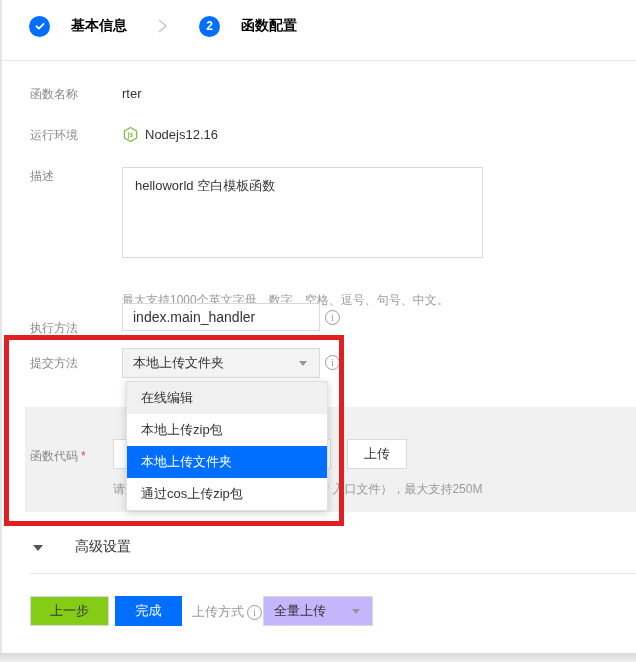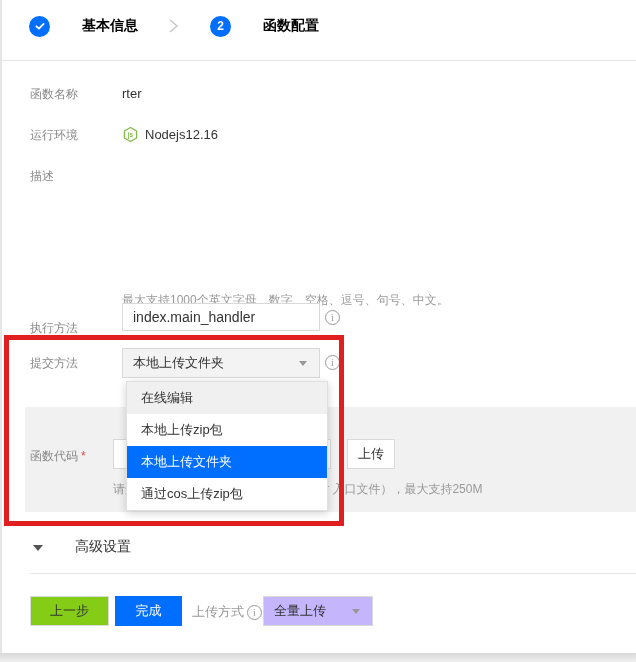--- a/index.html
+++ b/index.html
@@ -7,21 +7,21 @@
   .page{position:relative;width:636px;height:662px;background:#ffffff;overflow:hidden;}
   .abs{position:absolute;}
 
   
   .left-edge{left:0;top:0;width:2px;height:662px;background:#e6e6e6;}
 
   
   .stepper{left:29px;top:15px;height:22px;display:flex;align-items:center;}
   .step{display:flex;align-items:center;}
   .circle{width:21px;height:21px;border-radius:50%;background:#006eff;display:inline-flex;align-items:center;justify-content:center;color:#fff;font-size:12px;font-weight:bold;}
-  .step-label{margin-left:32px;font-size:14px;font-weight:bold;color:#000;}
+  .step-label{margin-left:21px;font-size:14px;font-weight:bold;color:#000;}
   .chev{margin:0 30px 0 28px;display:inline-flex;}
 
   .divider{background:#e6e6e6;height:1px;}
   .divider-top{left:2px;top:60px;width:634px;}
   .divider-adv{left:30px;top:573px;width:606px;}
 
   
   .flabel{left:30px;font-size:12px;color:#888;}
   .fvalue{left:122px;font-size:13px;color:#333;}
   .runtime{left:122px;top:126px;display:flex;align-items:center;}
@@ -42,21 +42,21 @@
   .info{width:13px;height:13px;border:1px solid #999;border-radius:50%;color:#999;font-size:10px;line-height:13px;text-align:center;display:inline-block;flex:0 0 auto;}
   .info::after{content:"i";font-family:"Liberation Serif",serif;}
   .info-handler{left:325px;top:310px;}
   .info-submit{left:325px;top:355px;}
 
   
   .code-panel{left:25px;top:407px;width:611px;height:105px;background:#f1f1f1;}
   .code-label{left:30px;top:448px;font-size:12px;color:#888;}
   .req{color:#e54545;margin-left:3px;}
   .file-input{left:113px;top:439px;width:218px;height:30px;box-sizing:border-box;background:#fff;border:1px solid #d9d9d9;}
-  .upload-btn{left:347px;top:439px;width:48px;height:30px;box-sizing:border-box;background:#fff;border:1px solid #d9d9d9;font-size:13px;color:#333;display:flex;align-items:center;justify-content:center;cursor:pointer;}
+  .upload-btn{left:347px;top:439px;width:60px;height:30px;box-sizing:border-box;background:#fff;border:1px solid #d9d9d9;font-size:13px;color:#333;display:flex;align-items:center;justify-content:center;cursor:pointer;}
   .hint-code{left:113px;top:481px;}
 
   
   .menu{left:126px;top:381px;width:200px;background:#fff;border:1px solid #e0e0e0;box-shadow:0 2px 8px rgba(0,0,0,0.18);z-index:10;}
   .menu-item{height:32px;line-height:32px;padding-left:14px;font-size:13px;color:#333;cursor:pointer;}
   .menu-item.hover{background:#f0f0f0;}
   .menu-item.selected{background:#006eff;color:#fff;}
 
   
   .red-rect{left:4px;top:335px;width:330px;height:181px;border:5px solid #e02020;z-index:100;pointer-events:none;}
@@ -112,20 +112,21 @@
     <span style="display:inline-flex;">
       <svg width="17" height="17" viewBox="0 0 24 24">
         <path d="M12 2.2 L20.6 7.1 V16.9 L12 21.8 L3.4 16.9 V7.1 Z" fill="none" stroke="#7fba42" stroke-width="1.8" stroke-linejoin="round"></path>
         <text x="12" y="15.8" font-size="9" font-weight="bold" fill="#7fba42" text-anchor="middle" font-family="Liberation Sans,sans-serif">js</text>
       </svg>
     </span>
     <span class="rt-text">Nodejs12.16</span>
   </div>
 
   <div class="abs flabel" style="top:168px;">描述</div>
+  <textarea class="abs desc-area" style="">helloworld 空白模板函数</textarea>
   <div class="abs hint hint-desc">最大支持1000个英文字母、数字、空格、逗号、句号、中文。</div>
 
   <div class="abs flabel" style="top:320px;">执行方法</div>
   <input class="abs text-input" value="index.main_handler" style="">
   <span class="abs info info-handler"></span>
 
   <div class="abs flabel" style="top:355px;">提交方法</div>
   <div class="abs select submit-select">
     <span class="sel-text">本地上传文件夹</span>
     <span class="caret"></span>

